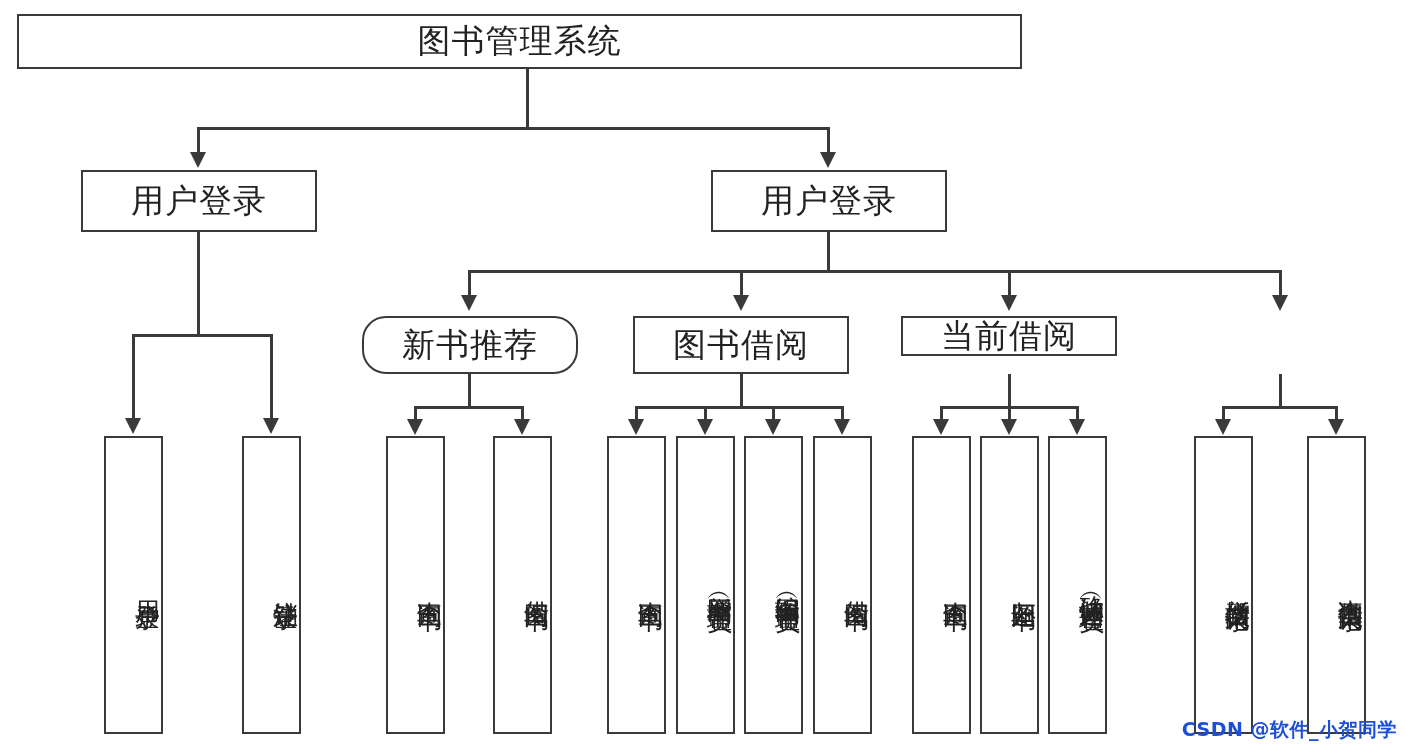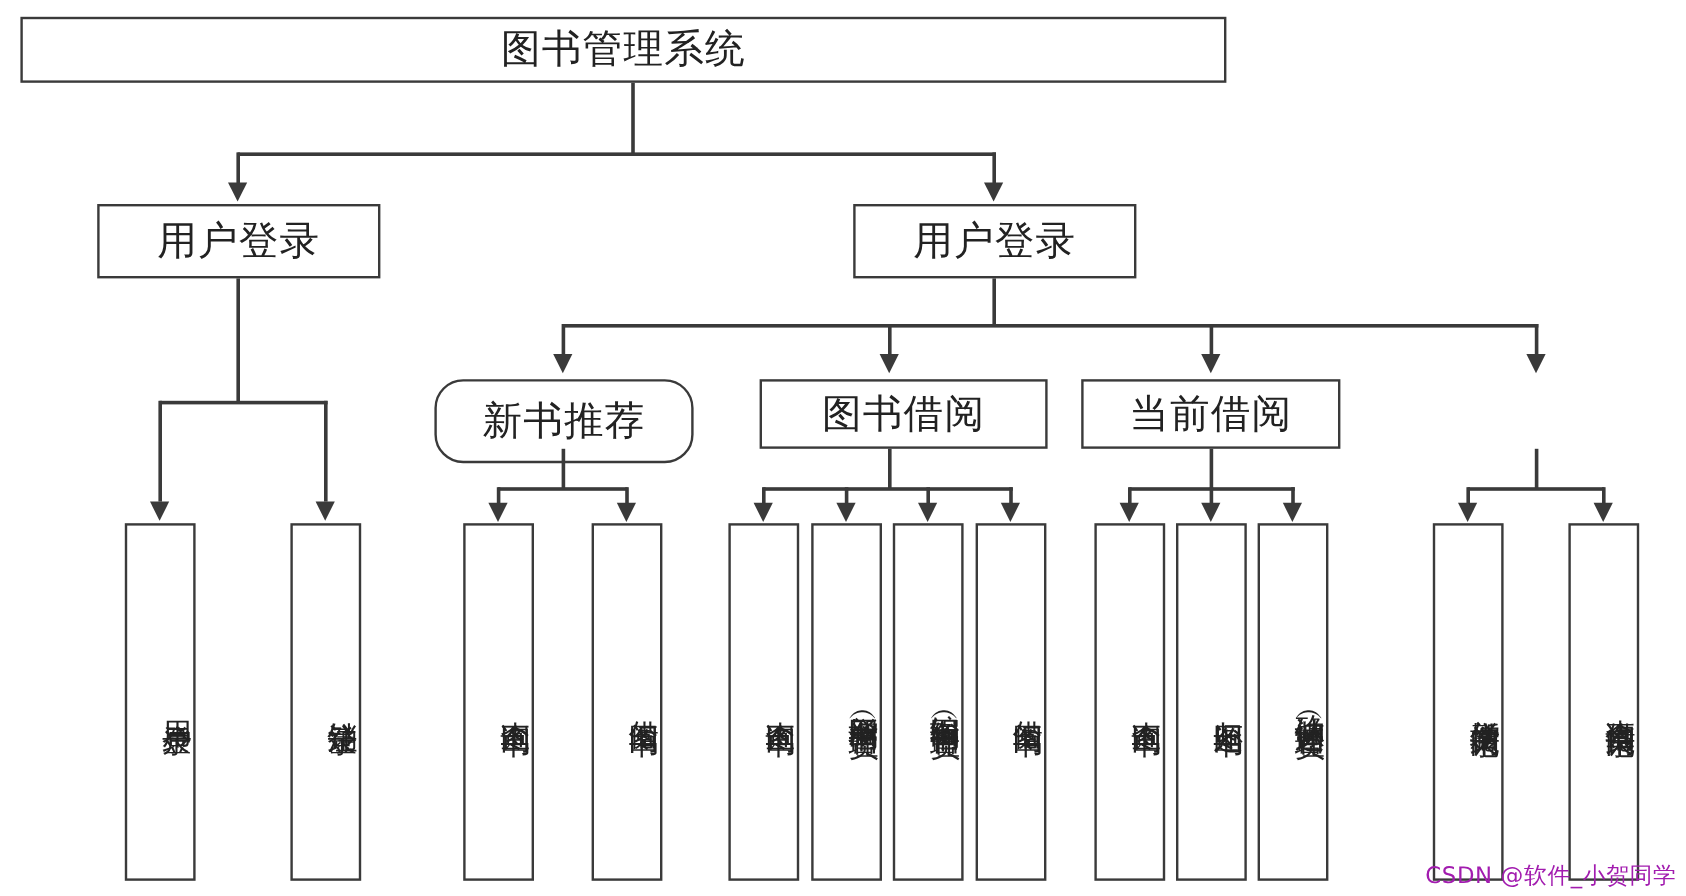--- a/index.html
+++ b/index.html
@@ -61,23 +61,24 @@
     height: 0;
     border-left: 8px solid transparent;
     border-right: 8px solid transparent;
     border-top: 16px solid #3a3a3a;
   }
   #watermark {
     position: absolute;
     right: 8px;
     bottom: 4px;
     font-size: 19px;
-    color: #a21caf;
+    color: #1d4ed8;
     white-space: nowrap;
     letter-spacing: 0.5px;
+    font-weight: bold;
   }
 </style>
 </head>
 <body>
 
 <div id="canvas">
 
   <div class="node horiz" style="left:17px; top:14px; width:1005px; height:55px;">
     <span>图书管理系统</span>
   </div>
@@ -110,27 +111,27 @@
   <div class="edge h" style="left:469px; top:270px; width:813px; height:2.5px;"></div>
   <div class="edge v" style="left:468px; top:270px; width:2.5px; height:27px;"></div>
   <div class="arrow" style="left:461px; top:295px;"></div>
   <div class="edge v" style="left:740px; top:270px; width:2.5px; height:27px;"></div>
   <div class="arrow" style="left:733px; top:295px;"></div>
   <div class="edge v" style="left:1008px; top:270px; width:2.5px; height:27px;"></div>
   <div class="arrow" style="left:1001px; top:295px;"></div>
   <div class="edge v" style="left:1279px; top:270px; width:2.5px; height:27px;"></div>
   <div class="arrow" style="left:1272px; top:295px;"></div>
 
-  <div class="node horiz" style="left:362px; top:316px; width:216px; height:70px;border-radius:24px;">
+  <div class="node horiz" style="left:362px; top:316px; width:216px; height:58px;border-radius:24px;">
     <span>新书推荐</span>
   </div>
-  <div class="node horiz" style="left:633px; top:316px; width:240px; height:58px;justify-content:center;">
+  <div class="node horiz" style="left:633px; top:316px; width:216px; height:58px;justify-content:center;">
     <span>图书借阅</span>
   </div>
-  <div class="node horiz" style="left:901px; top:316px; width:216px; height:58px;">
+  <div class="node horiz" style="left:901px; top:316px; width:216px; height:40px;">
     <span>当前借阅</span>
   </div>
 
   <div class="edge v" style="left:468px; top:374px; width:2.5px; height:34px;"></div>
   <div class="edge h" style="left:415px; top:406px; width:108px; height:2.5px;"></div>
   <div class="edge v" style="left:414px; top:406px; width:2.5px; height:14px;"></div>
   <div class="arrow" style="left:407px; top:419px;"></div>
   <div class="edge v" style="left:521px; top:406px; width:2.5px; height:14px;"></div>
   <div class="arrow" style="left:514px; top:419px;"></div>
 

